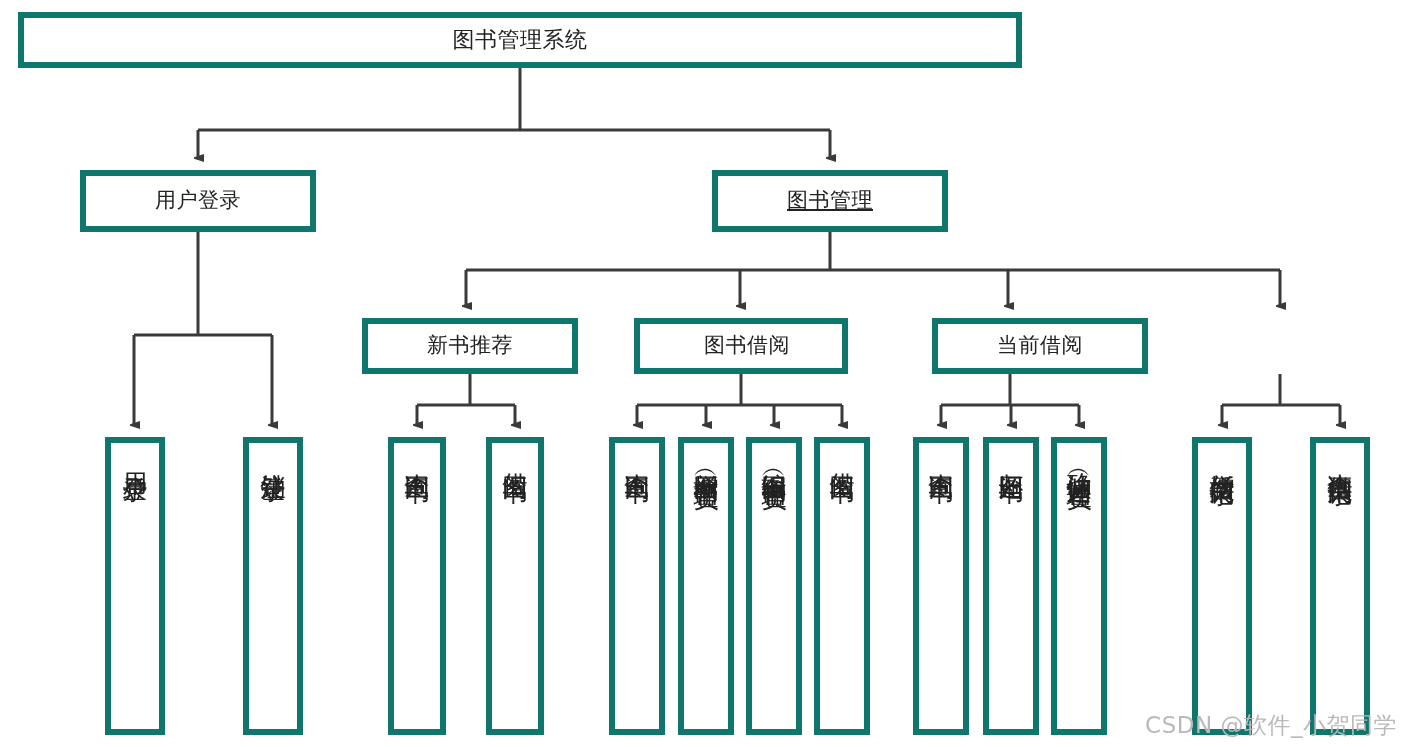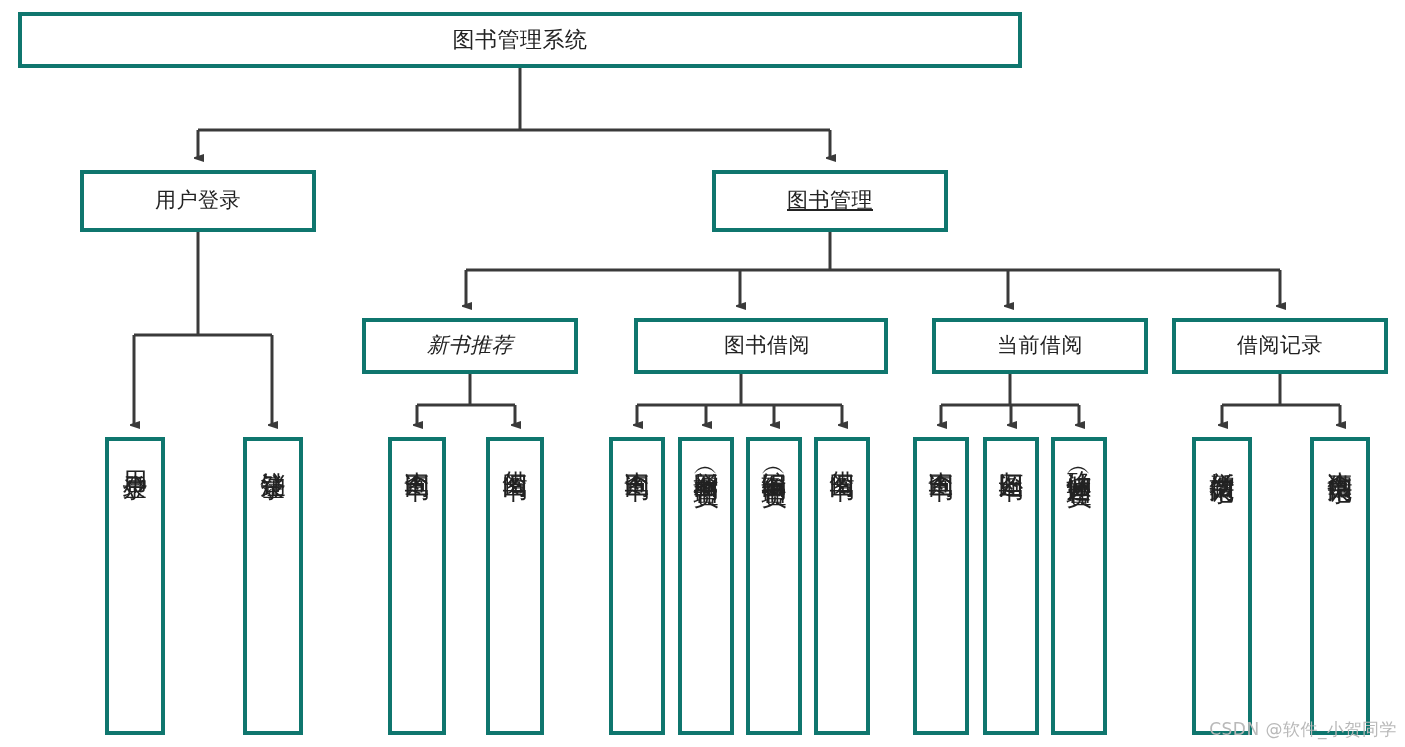--- a/index.html
+++ b/index.html
@@ -23,21 +23,21 @@
     left: 0;
     top: 0;
     width: 1405px;
     height: 747px;
     pointer-events: none;
   }
   .node {
     position: absolute;
     box-sizing: border-box;
     background: #ffffff;
-    border: 4px solid #0f766e;
+    border: 6px solid #0f766e;
     display: flex;
     align-items: center;
     justify-content: center;
     color: #222222;
   }
   .node .label {
     display: block;
     text-align: center;
     line-height: 1.12;
     letter-spacing: 0.5px;
@@ -60,21 +60,21 @@
     text-orientation: upright;
     font-size: 25px;
     line-height: 1.0;
     letter-spacing: 2px;
     white-space: nowrap;
   }
   .watermark {
     position: absolute;
     right: 8px;
     bottom: 6px;
-    font-size: 17px;
+    font-size: 23px;
     color: #b9b9b9;
     letter-spacing: 0.5px;
     white-space: nowrap;
     font-family: "DejaVu Sans", "Liberation Sans", sans-serif;
     text-align: right;
   }
 </style>
 </head>
 <body>
 
@@ -134,32 +134,29 @@
     <span class="label">图书管理系统</span>
   </div>
 
   <div class="node horiz" style="left:80px; top:170px; width:236px; height:62px;">
     <span class="label">用户登录</span>
   </div>
   <div class="node horiz" style="left:712px; top:170px; width:236px; height:62px;text-decoration:underline;">
     <span class="label">图书管理</span>
   </div>
 
-  <div class="node horiz" style="left:362px; top:318px; width:216px; height:56px;font-style:italic;">
+  <div class="node horiz" style="left:362px; top:318px; width:216px; height:56px;">
     <span class="label">新书推荐</span>
   </div>
-  <div class="node horiz" style="left:634px; top:318px; width:254px; height:56px;padding-left:12px;">
+  <div class="node horiz" style="left:634px; top:318px; width:214px; height:56px;padding-left:12px;">
     <span class="label">图书借阅</span>
   </div>
   <div class="node horiz" style="left:902px; top:318px; width:216px; height:56px;margin-left:30px;">
     <span class="label">当前借阅</span>
   </div>
-  <div class="node horiz" style="left:1172px; top:318px; width:216px; height:56px;">
-    <span class="label">借阅记录</span>
-  </div>
 
   <div class="node vert" style="left:105px; top:437px; width:60px; height:298px;">
     <span class="label">用户登录</span>
   </div>
   <div class="node vert" style="left:243px; top:437px; width:60px; height:298px;">
     <span class="label">注销登录</span>
   </div>
 
   <div class="node vert" style="left:388px; top:437px; width:58px; height:298px;">
     <span class="label">查询图书</span>

